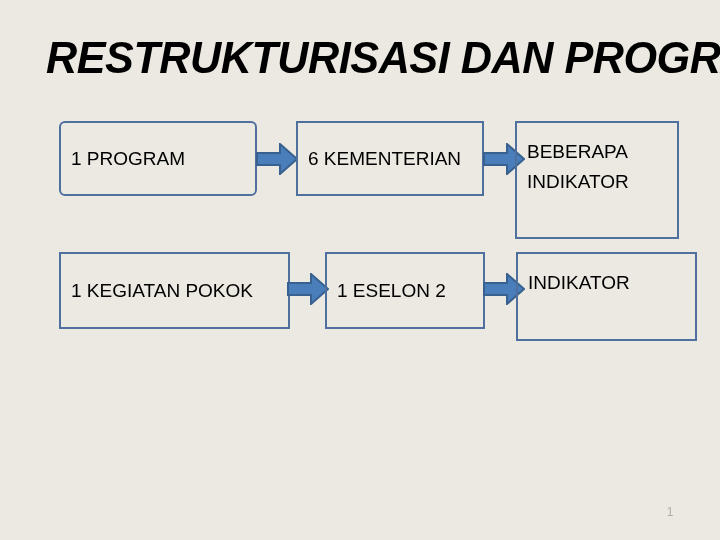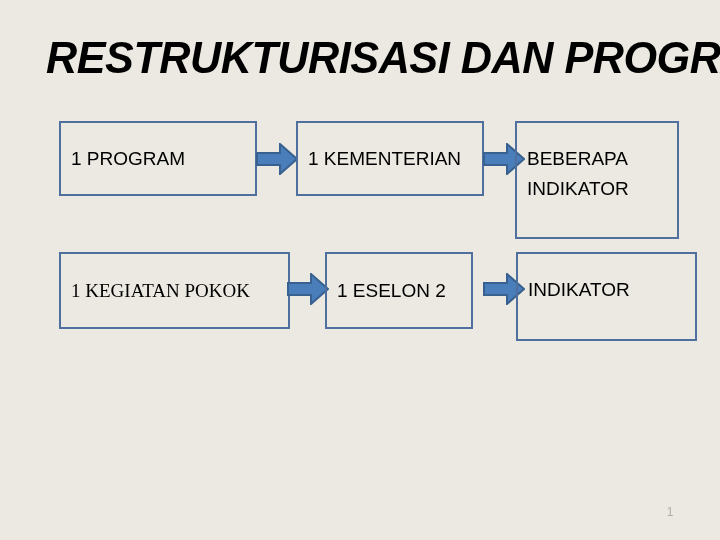--- a/index.html
+++ b/index.html
@@ -52,31 +52,31 @@
     flex-direction: column;
     justify-content: center;
   }
   .flow-box .box-line {
     display: block;
     padding-left: 10px;
     white-space: nowrap;
   }
   .flow-box.multiline {
     justify-content: flex-start;
-    padding-top: 21px;
+    padding-top: 14px;
   }
 
   
-  #box-program        { left: 59px;  top: 121px; width: 198px; height: 75px; }
+  #box-program        { left: 59px;  top: 121px; width: 198px; height: 75px; border-radius: 6px; }
   #box-kementerian    { left: 296px; top: 121px; width: 188px; height: 75px; }
   #box-indikator-outcome { left: 515px; top: 121px; width: 164px; height: 118px; }
 
   
-  #box-kegiatan-pokok { left: 59px;  top: 252px; width: 231px; height: 77px; font-family: Liberation Serif, serif; }
-  #box-eselon         { left: 325px; top: 252px; width: 148px; height: 77px; }
+  #box-kegiatan-pokok { left: 59px;  top: 252px; width: 231px; height: 77px; }
+  #box-eselon         { left: 325px; top: 252px; width: 160px; height: 77px; }
   #box-indikator-output { left: 516px; top: 252px; width: 181px; height: 89px; }
 
   
   .flow-arrow {
     position: absolute;
   }
   .flow-arrow svg { display: block; }
 
   #arrow-program-kementerian    { left: 256px; top: 143px; }
   #arrow-kementerian-outcome    { left: 483px; top: 143px; }
@@ -106,21 +106,21 @@
     <span class="box-line">1 PROGRAM</span>
   </div>
 
   <div class="flow-arrow" id="arrow-program-kementerian">
     <svg width="42" height="32" viewBox="0 0 42 32">
       <polygon points="1,10 24,10 24,1 41,16 24,31 24,22 1,22" fill="#4A7EBB" stroke="#38618F" stroke-width="2" stroke-linejoin="miter"></polygon>
     </svg>
   </div>
 
   <div class="flow-box" id="box-kementerian">
-    <span class="box-line">1 KEMENTERIAN</span>
+    <span class="box-line">6 KEMENTERIAN</span>
   </div>
 
   <div class="flow-arrow" id="arrow-kementerian-outcome">
     <svg width="42" height="32" viewBox="0 0 42 32">
       <polygon points="1,10 24,10 24,1 41,16 24,31 24,22 1,22" fill="#4A7EBB" stroke="#38618F" stroke-width="2" stroke-linejoin="miter"></polygon>
     </svg>
   </div>
 
   <div class="flow-box multiline" id="box-indikator-outcome">
     <span class="box-line">BEBERAPA</span>

